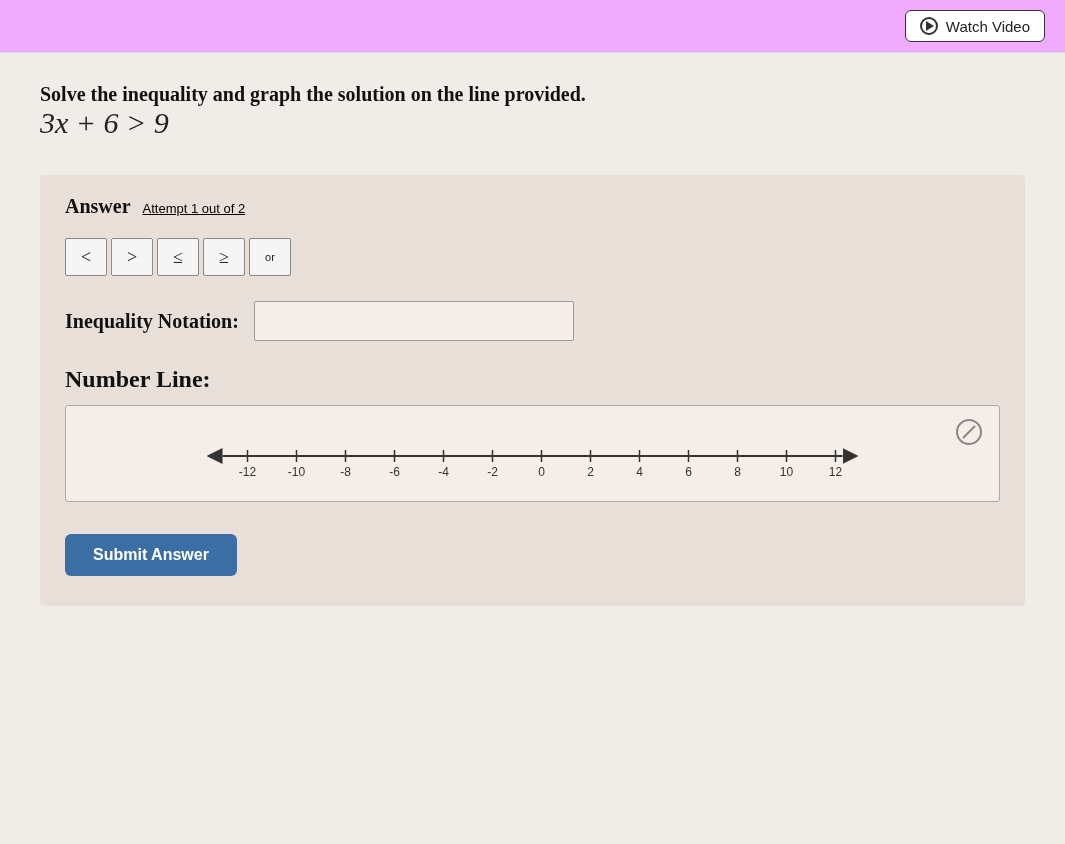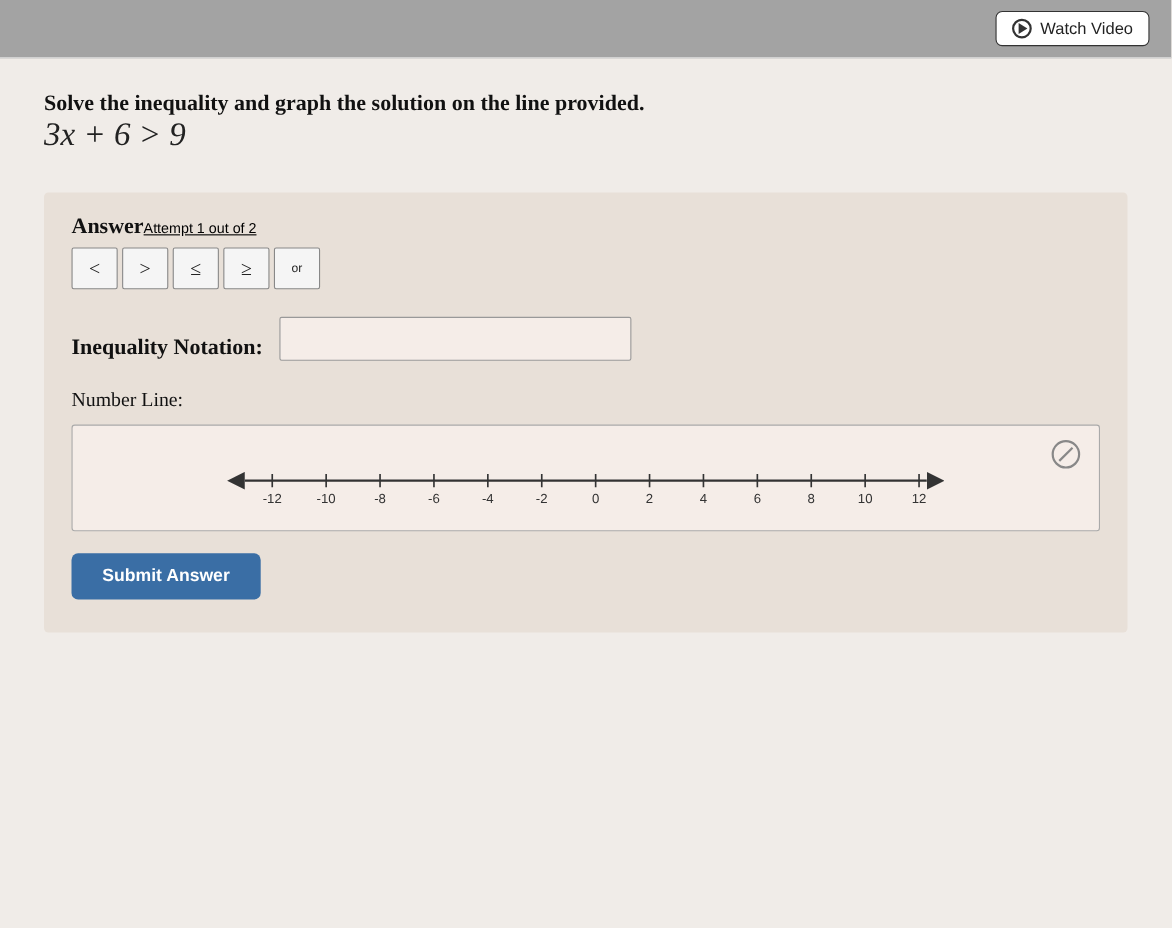--- a/index.html
+++ b/index.html
@@ -12,21 +12,21 @@
       position: relative;
       overflow-x: hidden;
     }
 
     
     .top-bar {
       display: flex;
       justify-content: flex-end;
       align-items: center;
       padding: 10px 20px;
-      background: #a3a3a3;
+      background: #f0abfc;
       border-bottom: 1px solid #ddd;
     }
 
     .watch-video-btn {
       display: flex;
       align-items: center;
       gap: 8px;
       border: 1.5px solid #333;
       border-radius: 6px;
       padding: 6px 14px;
@@ -77,22 +77,22 @@
     
     .answer-section {
       background: #e8e0d8;
       border-radius: 4px;
       padding: 20px 25px 30px 25px;
     }
 
     .answer-header {
       display: flex;
       align-items: baseline;
-      gap: 0;
-      margin-bottom: 7px;
+      gap: 12px;
+      margin-bottom: 20px;
     }
 
     .answer-label {
       font-size: 20px;
       font-weight: bold;
       color: #111;
     }
 
     .attempt-text {
       font-size: 13px;
@@ -124,21 +124,21 @@
     }
 
     .sym-btn.or-btn {
       font-family: Arial, sans-serif;
       font-size: 11px;
     }
 
     
     .notation-row {
       display: flex;
-      align-items: flex-end;
+      align-items: center;
       gap: 15px;
       margin-bottom: 25px;
     }
 
     .notation-label {
       font-size: 20px;
       font-weight: bold;
       color: #111;
     }
 
@@ -148,33 +148,33 @@
       border: 1.5px solid #999;
       background: #f5ede8;
       border-radius: 2px;
       font-size: 16px;
       padding: 0 10px;
       font-family: Georgia, serif;
     }
 
     
     .number-line-label {
-      font-size: 18px;
-      font-weight: normal;
+      font-size: 24px;
+      font-weight: bold;
       color: #111;
       margin-bottom: 12px;
     }
 
     .number-line-container {
       background: #f5ede8;
       border: 1.5px solid #aaa;
       border-radius: 3px;
       padding: 20px 15px 15px 15px;
       position: relative;
-      margin-bottom: 20px;
+      margin-bottom: 32px;
     }
 
     
     .erase-icon {
       position: absolute;
       top: 12px;
       right: 16px;
       width: 28px;
       height: 28px;
       cursor: pointer;

